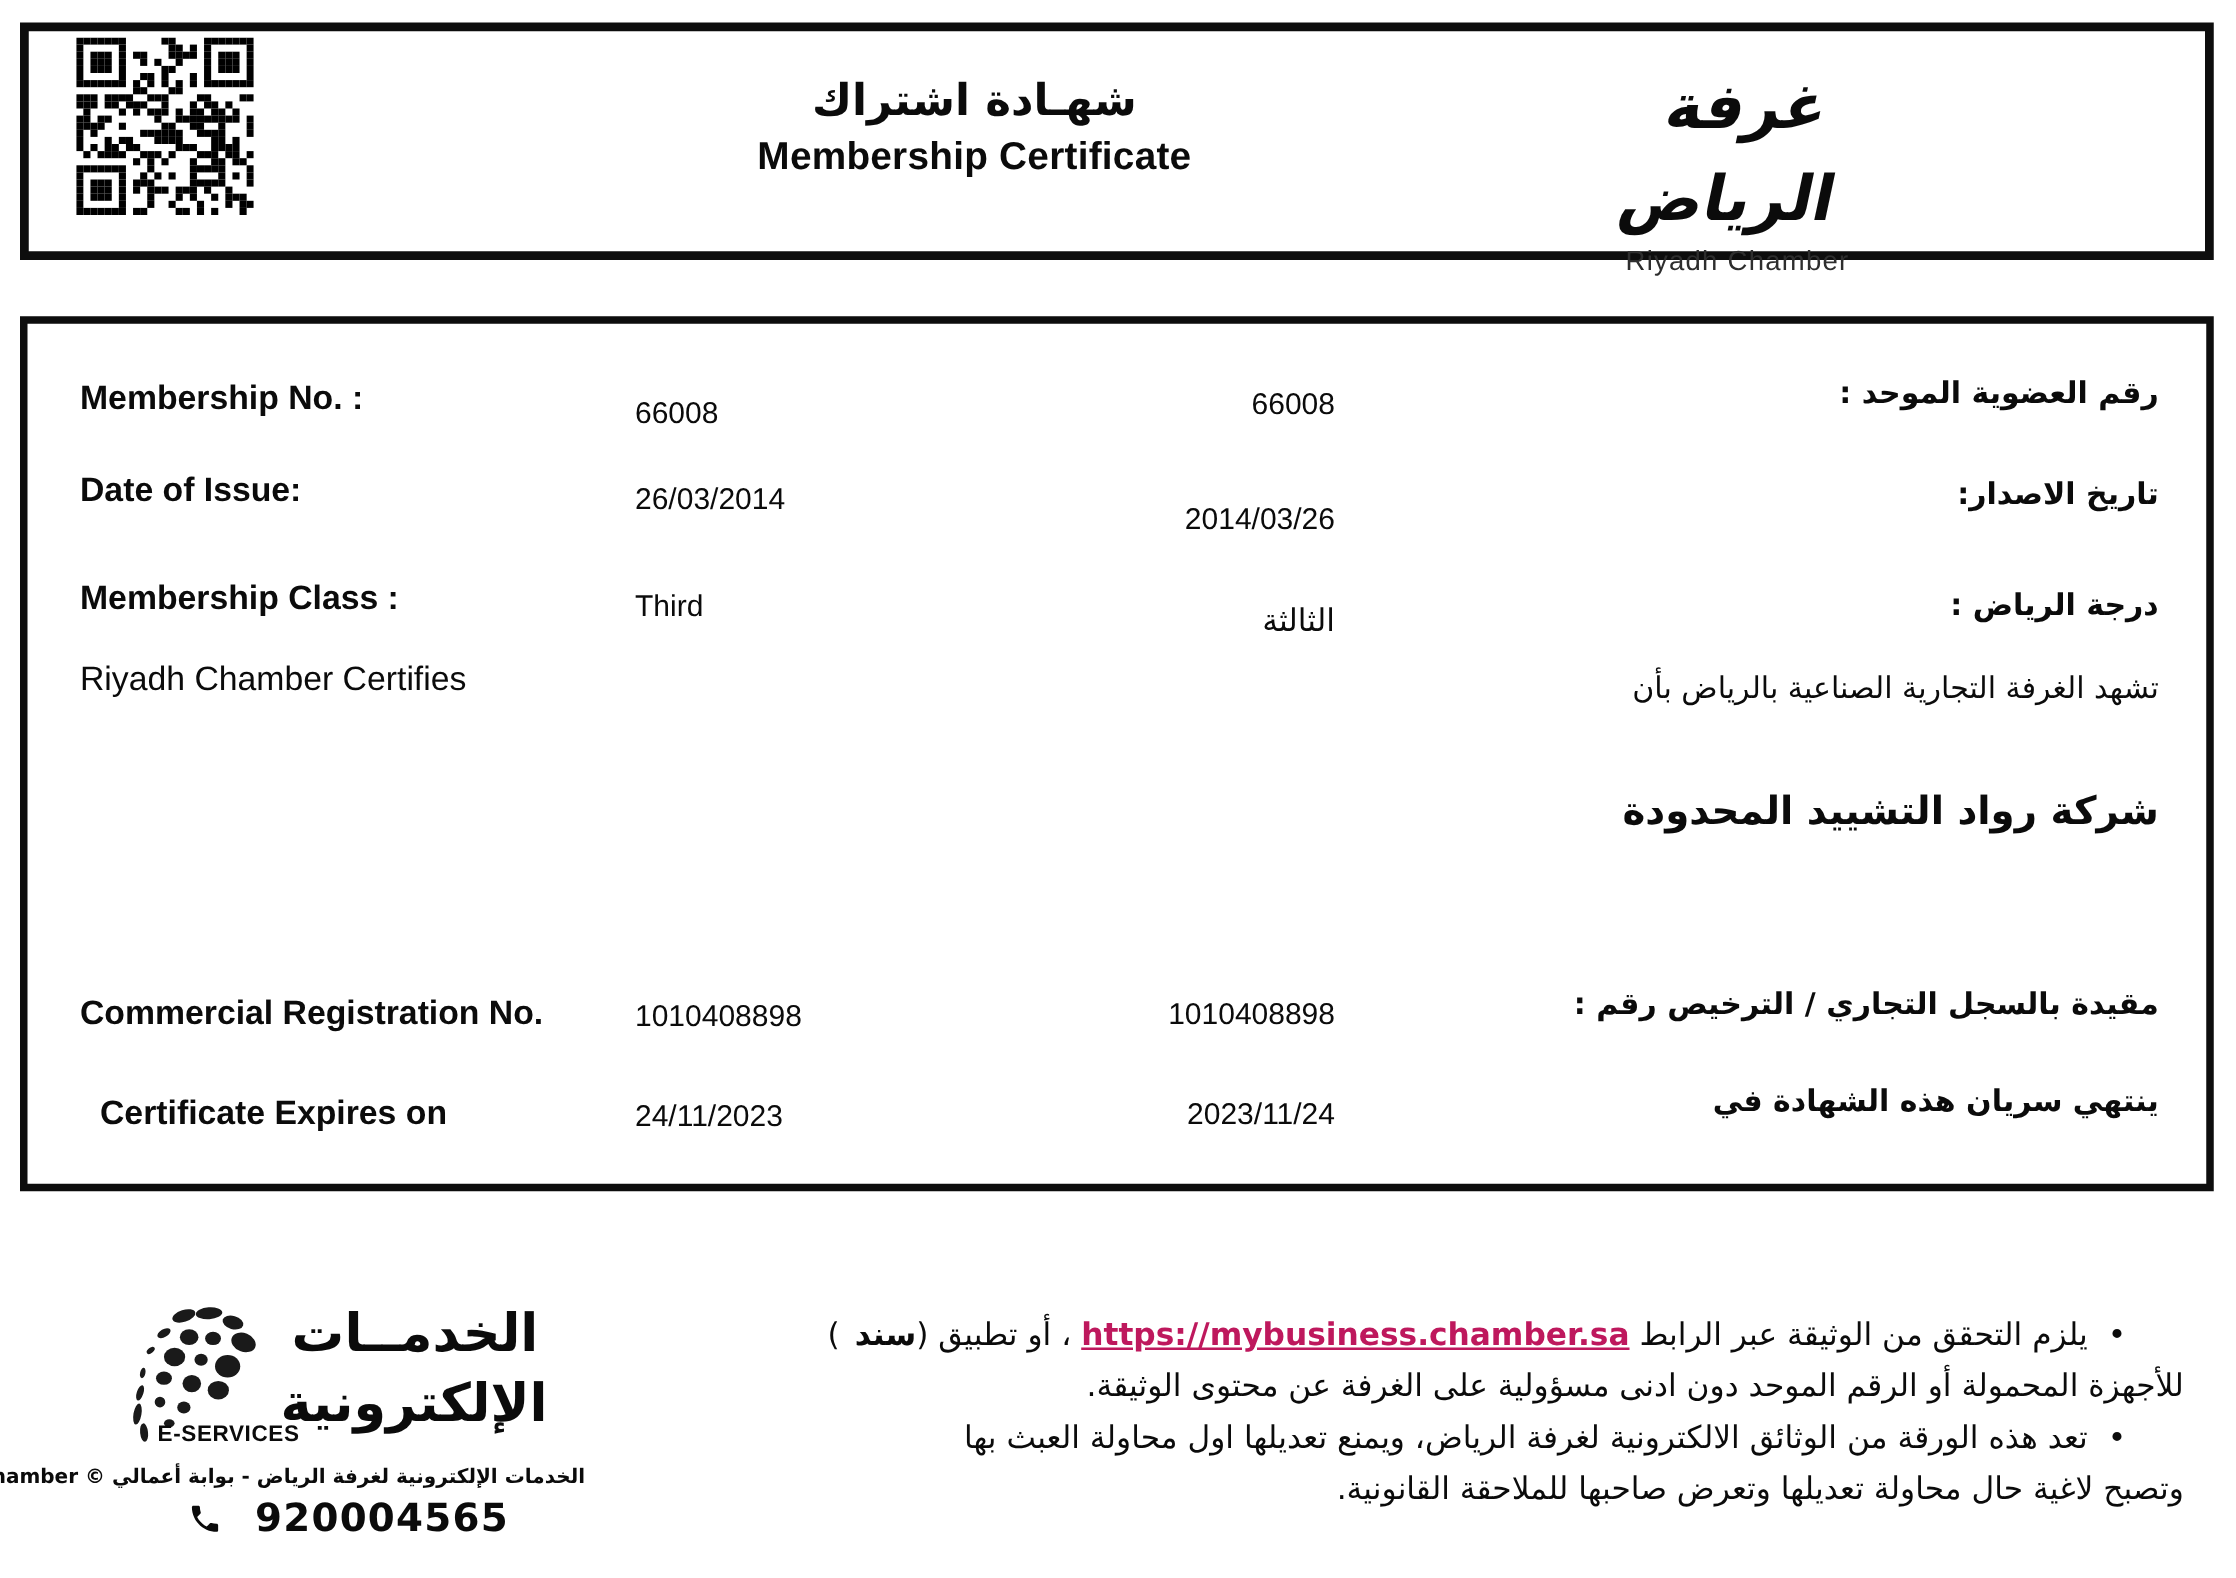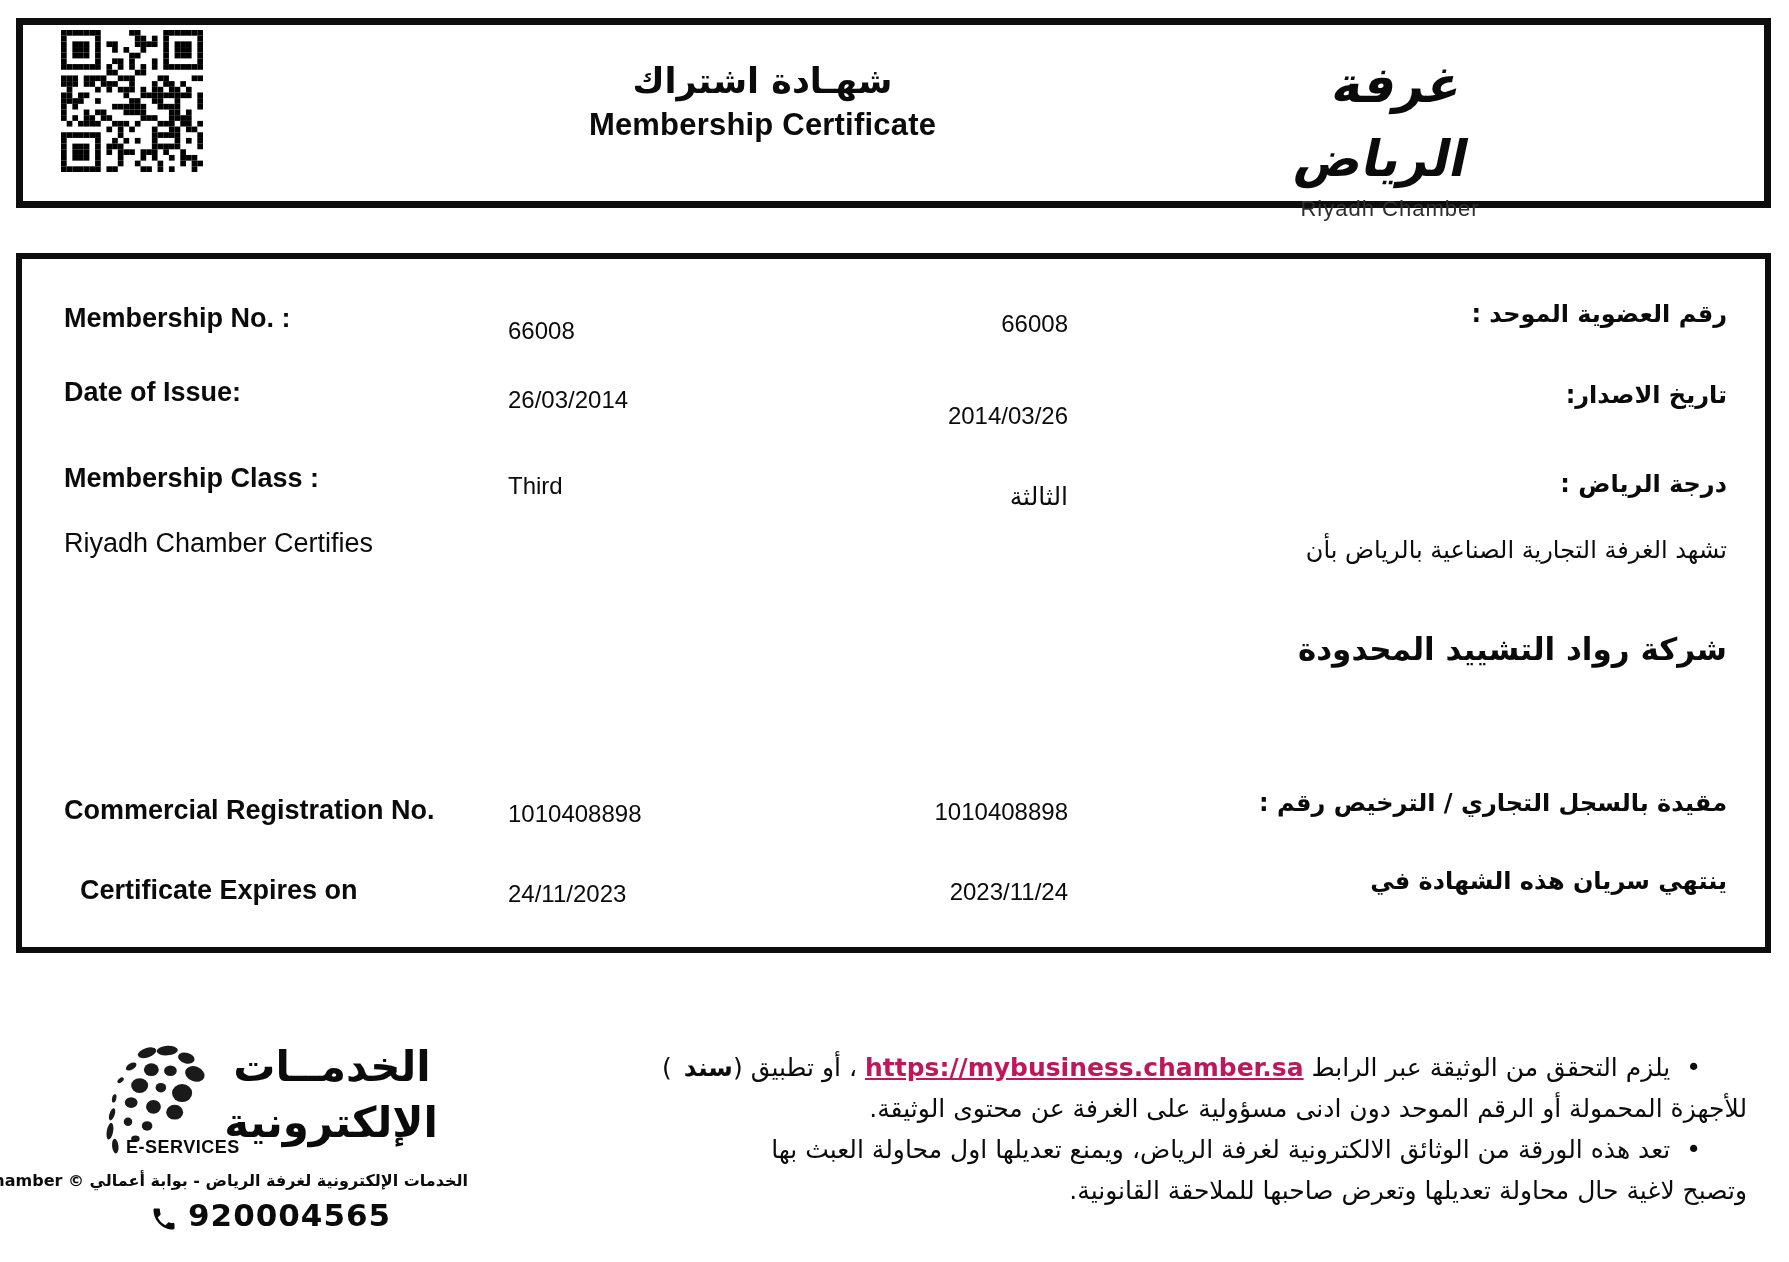--- a/index.html
+++ b/index.html
@@ -44,21 +44,21 @@
 
   
   .globe{left:98px;top:1040px;width:130px;height:122px;}
   .eservices-en{left:126px;top:1137px;font-weight:bold;font-size:18px;letter-spacing:0.5px;white-space:nowrap;}
   .eservices-ar{left:226px;top:1040px;width:212px;text-align:center;direction:rtl;
                 font-family:"DejaVu Sans",sans-serif;font-weight:bold;}
   .eservices-ar .l1{font-size:42px;line-height:54px;}
   .eservices-ar .l2{font-size:42px;line-height:58px;}
   .credit{left:28px;top:1171px;width:440px;text-align:center;direction:rtl;
           font-family:"DejaVu Sans",sans-serif;font-weight:bold;font-size:16px;white-space:nowrap;}
-  .phone-row{left:150px;top:1197px;width:260px;display:flex;align-items:flex-end;gap:10px;}
+  .phone-row{left:150px;top:1197px;width:260px;display:flex;align-items:center;gap:26px;}
   .phone-number{font-family:"DejaVu Sans",sans-serif;font-weight:bold;font-size:31px;letter-spacing:1px;}
 
   .notes{top:1047px;right:42px;width:960px;direction:rtl;text-align:right;
          font-family:"DejaVu Sans",sans-serif;font-size:25px;color:#0b0b0b;}
   .note-line{height:41px;line-height:41px;white-space:nowrap;}
   .bullet{display:inline-block;margin-right:46px;margin-left:16px;font-size:25px;}
   .url{font-weight:bold;text-decoration:underline;color:#be185d;}
   .bold{font-weight:bold;margin-left:12px;}
 </style>
 </head>
@@ -366,21 +366,21 @@
       <rect x="136.32" y="130.64" width="5.68" height="5.68"></rect>
       <rect x="45.44" y="136.32" width="5.68" height="5.68"></rect>
       <rect x="51.12" y="136.32" width="5.68" height="5.68"></rect>
       <rect x="79.52" y="136.32" width="5.68" height="5.68"></rect>
       <rect x="85.19999999999999" y="136.32" width="5.68" height="5.68"></rect>
       <rect x="96.56" y="136.32" width="5.68" height="5.68"></rect>
       <rect x="107.91999999999999" y="136.32" width="5.68" height="5.68"></rect>
       <rect x="130.64" y="136.32" width="5.68" height="5.68"></rect>
     </svg>
 
-  <div class="abs title-block" style="left:427px;top:33px;text-align:center;">
+  <div class="abs title-block" style="left:444px;top:33px;text-align:center;">
     <div class="title-ar">شهـادة اشتراك</div>
     <div class="title-en">Membership Certificate</div>
   </div>
 
   <div class="abs logo-block" style="left:1222px;top:23px;">
     <div class="calligraphy">غرفة الرياض</div>
     <div class="logo-caption">Riyadh Chamber</div>
   </div>
 </div>
 

